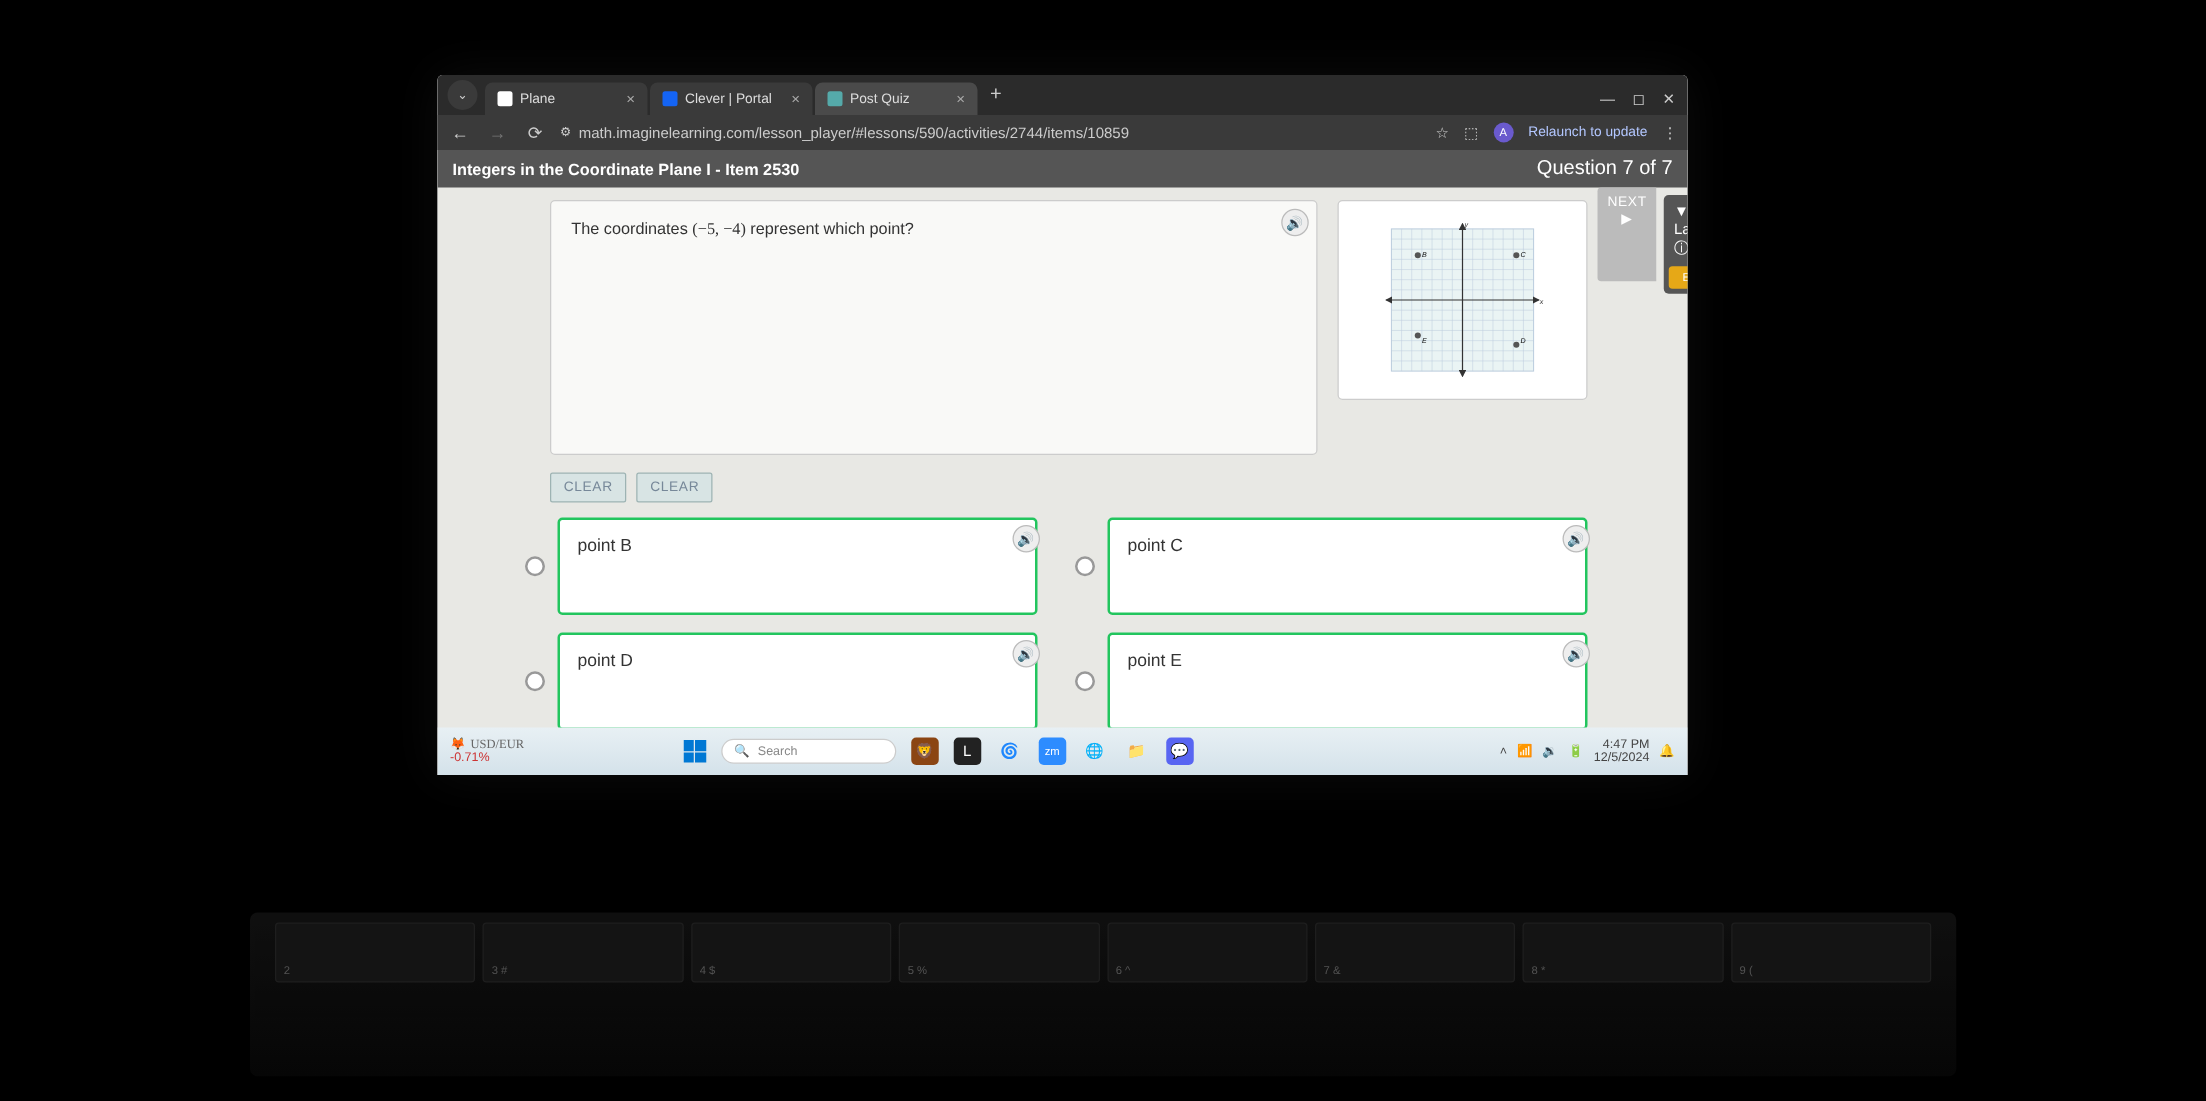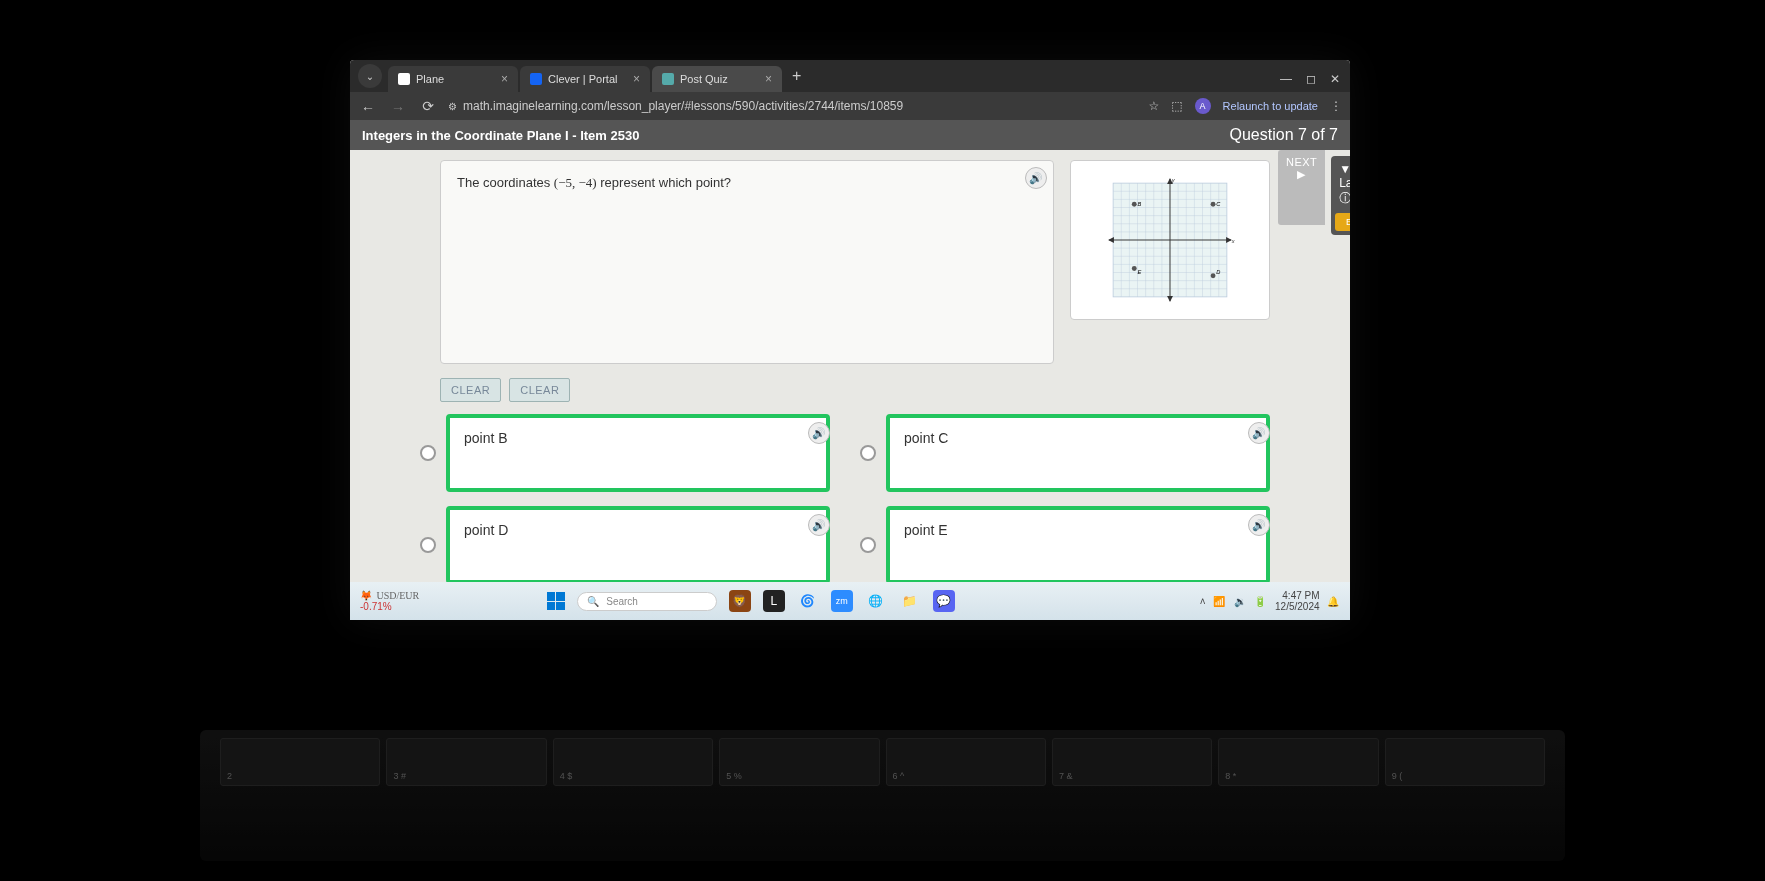--- a/index.html
+++ b/index.html
@@ -37,21 +37,21 @@
   
   .figure-box { width:200px; height:160px; background:#fff; border:1px solid #ccc; border-radius:4px; display:flex; align-items:center; justify-content:center;}
   .grid-svg { width:130px; height:130px;}
   
   .action-row { display:flex; gap:8px; padding:4px 80px 6px 90px;}
   .btn { font-size:11px; padding:5px 10px; border:1px solid #9db3b3; background:#d8e4e4; color:#789; border-radius:2px; cursor:pointer; letter-spacing:0.5px;}
   
   .answers { display:grid; grid-template-columns: 1fr 1fr; gap:14px 30px; padding:6px 80px 0 70px;}
   .answer { display:flex; align-items:center; gap:10px; position:relative;}
   .radio { width:16px; height:16px; border:2px solid #999; border-radius:50%; background:#fff; cursor:pointer; flex-shrink:0;}
-  .answer-box { flex:1; background:#fff; border:4px solid #22c55e; border-radius:4px; padding:12px 14px; height:78px; font-family:'Times New Roman',serif; font-size:14px; color:#333; position:relative;}
+  .answer-box { flex:1; background:#fff; border:2px solid #22c55e; border-radius:4px; padding:12px 14px; height:78px; font-family:'Times New Roman',serif; font-size:14px; color:#333; position:relative;}
   .answer-box .audio-btn{ top:4px; right:-4px;}
   .ans-audio { position:absolute; top:2px; right:2px;}
   
   
   .side-stack { position:absolute; right:0; top:30px; width:72px; display:flex; flex-direction:row; gap:6px;}
   .next-btn { background:#bbb; color:#fff; font-size:11px; padding:6px 8px; text-align:center; border-radius:3px 0 0 3px; cursor:pointer; letter-spacing:0.5px; margin-bottom:10px;}
   .ref-panel { background:#3db4cc; border-radius:4px 0 0 4px; overflow:hidden;}
   .ref-header { background:#2a9ab0; color:#fff; font-size:10px; padding:4px 6px; cursor:pointer;}
   .ref-item { color:#fff; font-size:9px; text-align:center; padding:6px 2px; cursor:pointer;}
   .ref-item .ico { font-size:16px; display:block; margin-bottom:2px;}

